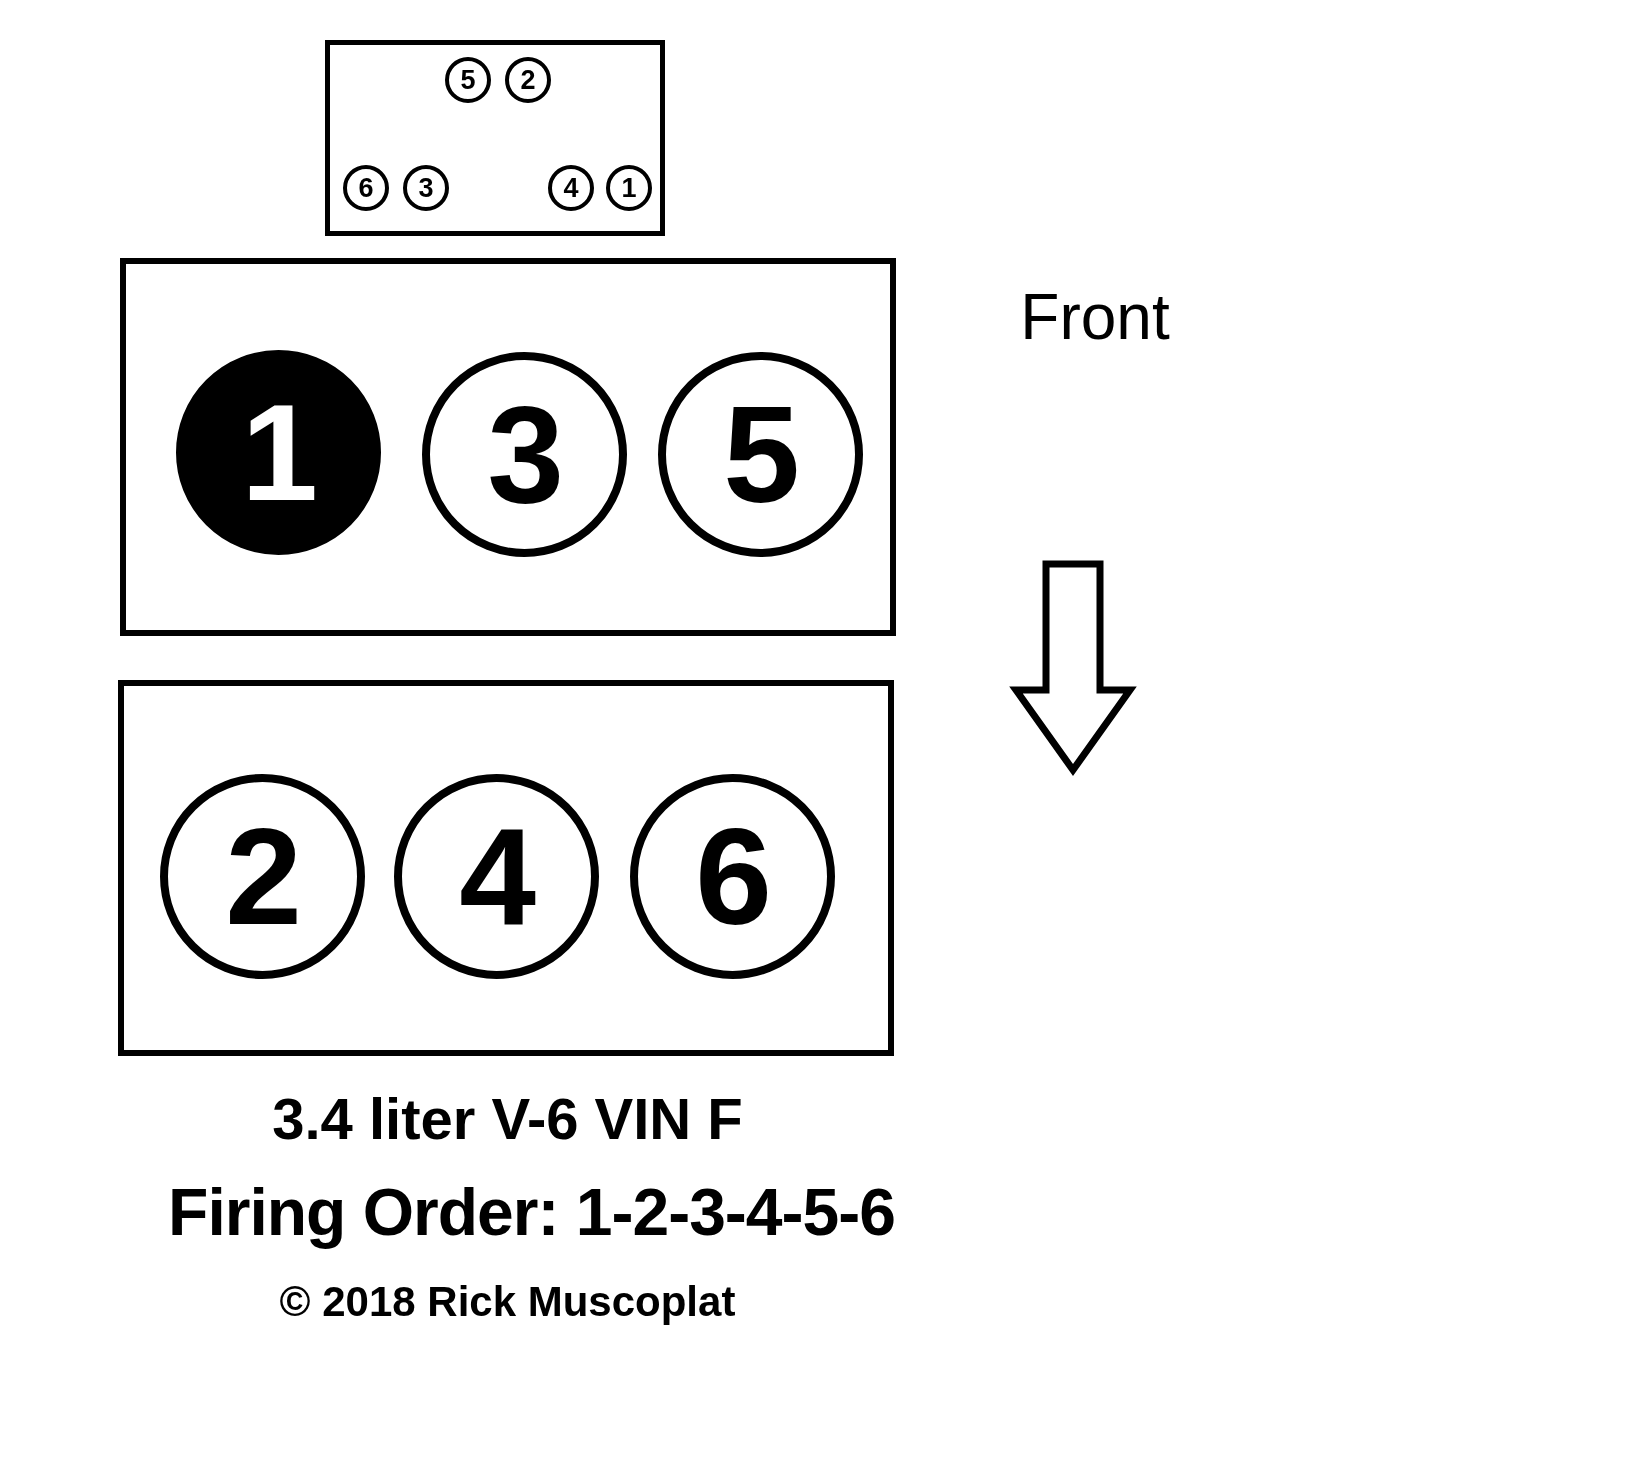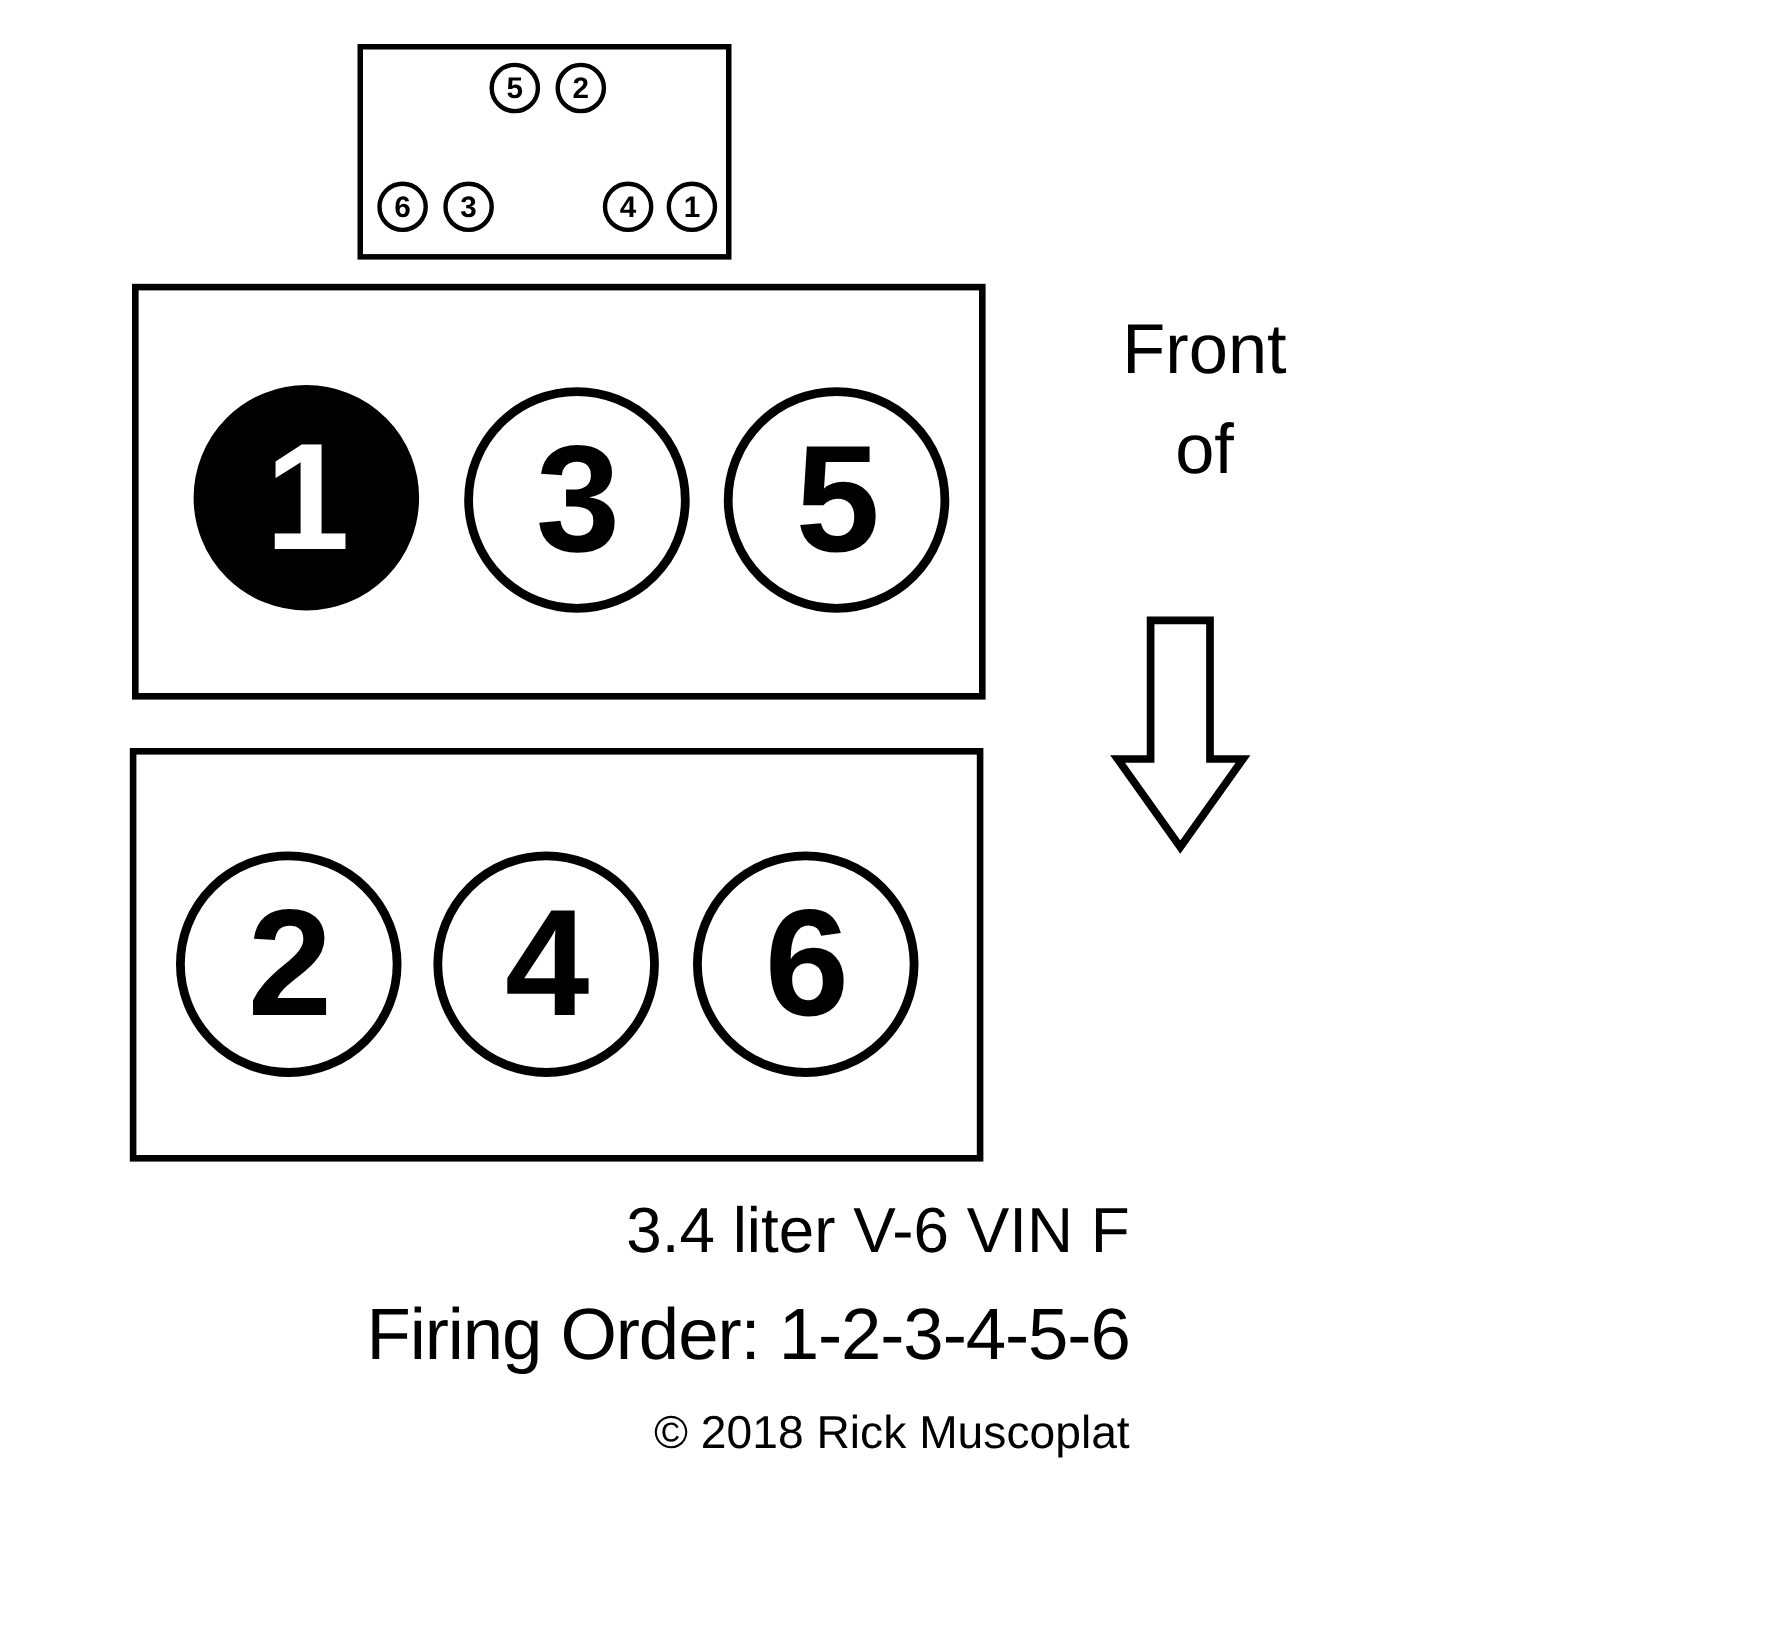--- a/index.html
+++ b/index.html
@@ -30,22 +30,22 @@
   .big-circle.filled { background:#000; color:#fff; }
 
   .front-label {
     position:absolute; left:905px; top:272px; width:380px;
     text-align:center; font-weight:normal; font-size:64px; line-height:1.42;
   }
 
   .arrow-svg { position:absolute; left:1008px; top:560px; }
 
   .captions {
-    position:absolute; left:12px; top:1085px; width:1015px;
-    text-align:right; font-weight:normal;
+    position:absolute; left:0; top:1085px; width:1015px;
+    text-align:center; font-weight:bold;
   }
   .caption-engine    { font-size:58px; }
   .caption-firing    { font-size:66px; margin-top:22px; letter-spacing:-1px;margin-left:48px; }
   .caption-copyright { font-size:42px; margin-top:28px; }
 </style>
 </head>
 <body>
 
 <div class="canvas">
 
@@ -65,21 +65,20 @@
   </div>
 
   <div class="rect-box bank-rear">
     <span class="big-circle" style="left:36px;  top:88px;">2</span>
     <span class="big-circle" style="left:270px; top:88px;">4</span>
     <span class="big-circle" style="left:506px; top:88px;">6</span>
   </div>
 
   <div class="front-label">
     <div>Front</div>
-    <div>of</div>
   </div>
 
   <svg class="arrow-svg" width="130" height="218" viewBox="0 0 130 218" aria-hidden="true">
     <path d="M38 4 H92 V130 H122 L65 210 L8 130 H38 Z" fill="#ffffff" stroke="#000000" stroke-width="7" stroke-linejoin="miter"></path>
   </svg>
 
   <div class="captions">
     <div class="caption-engine">3.4 liter V-6 VIN F</div>
     <div class="caption-firing">Firing Order: 1-2-3-4-5-6</div>
     <div class="caption-copyright">© 2018 Rick Muscoplat</div>

